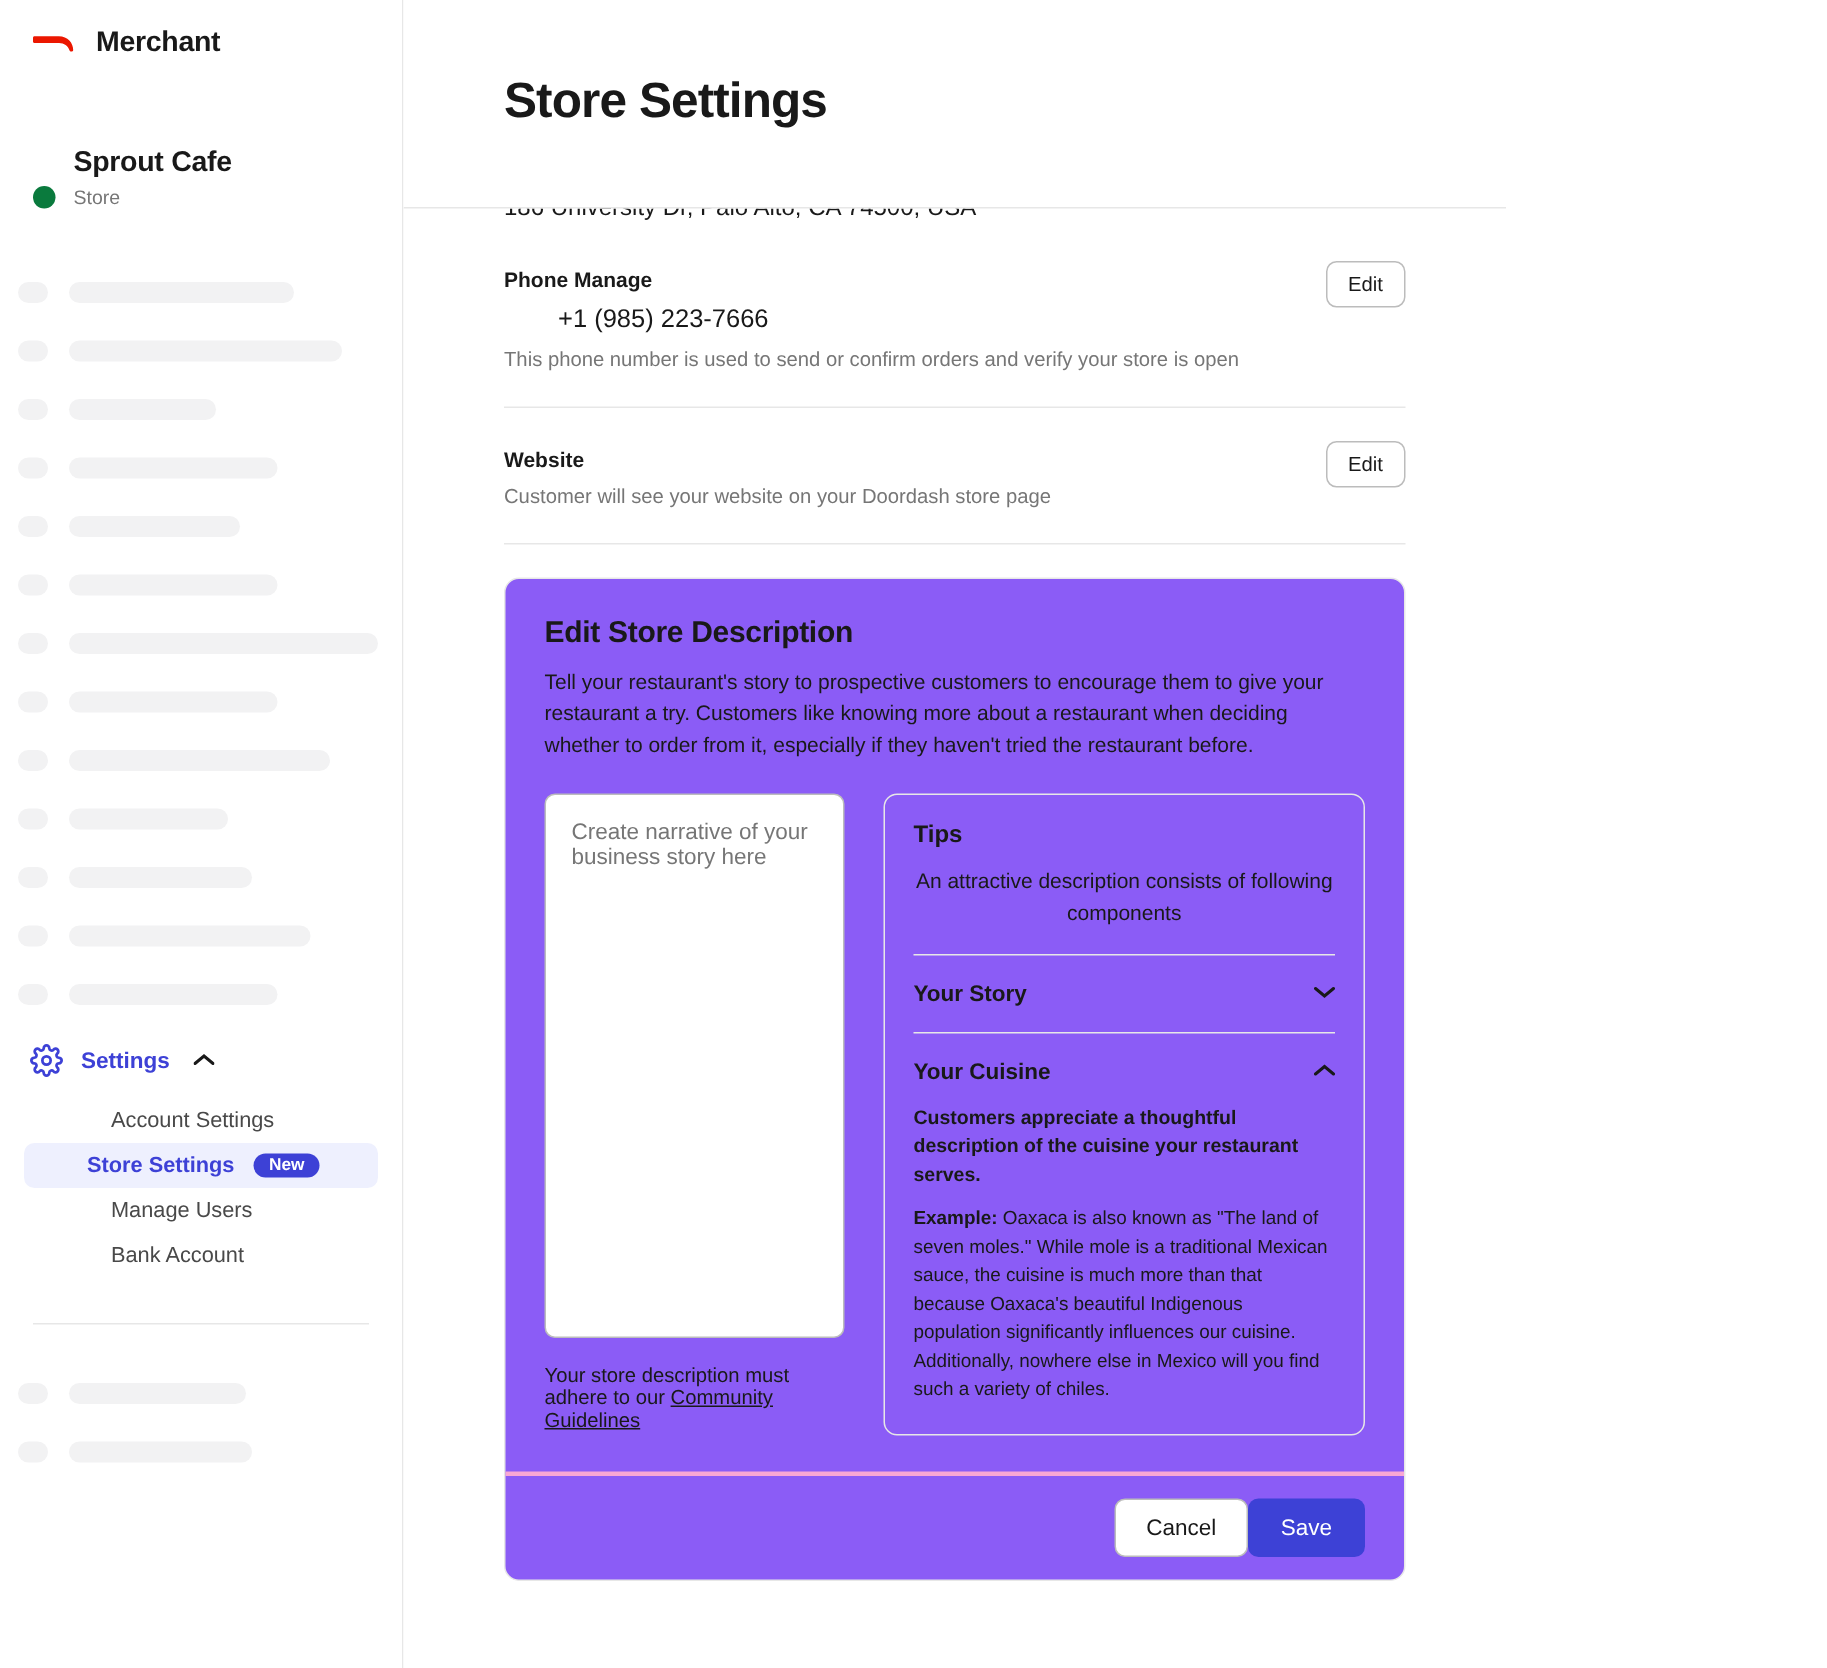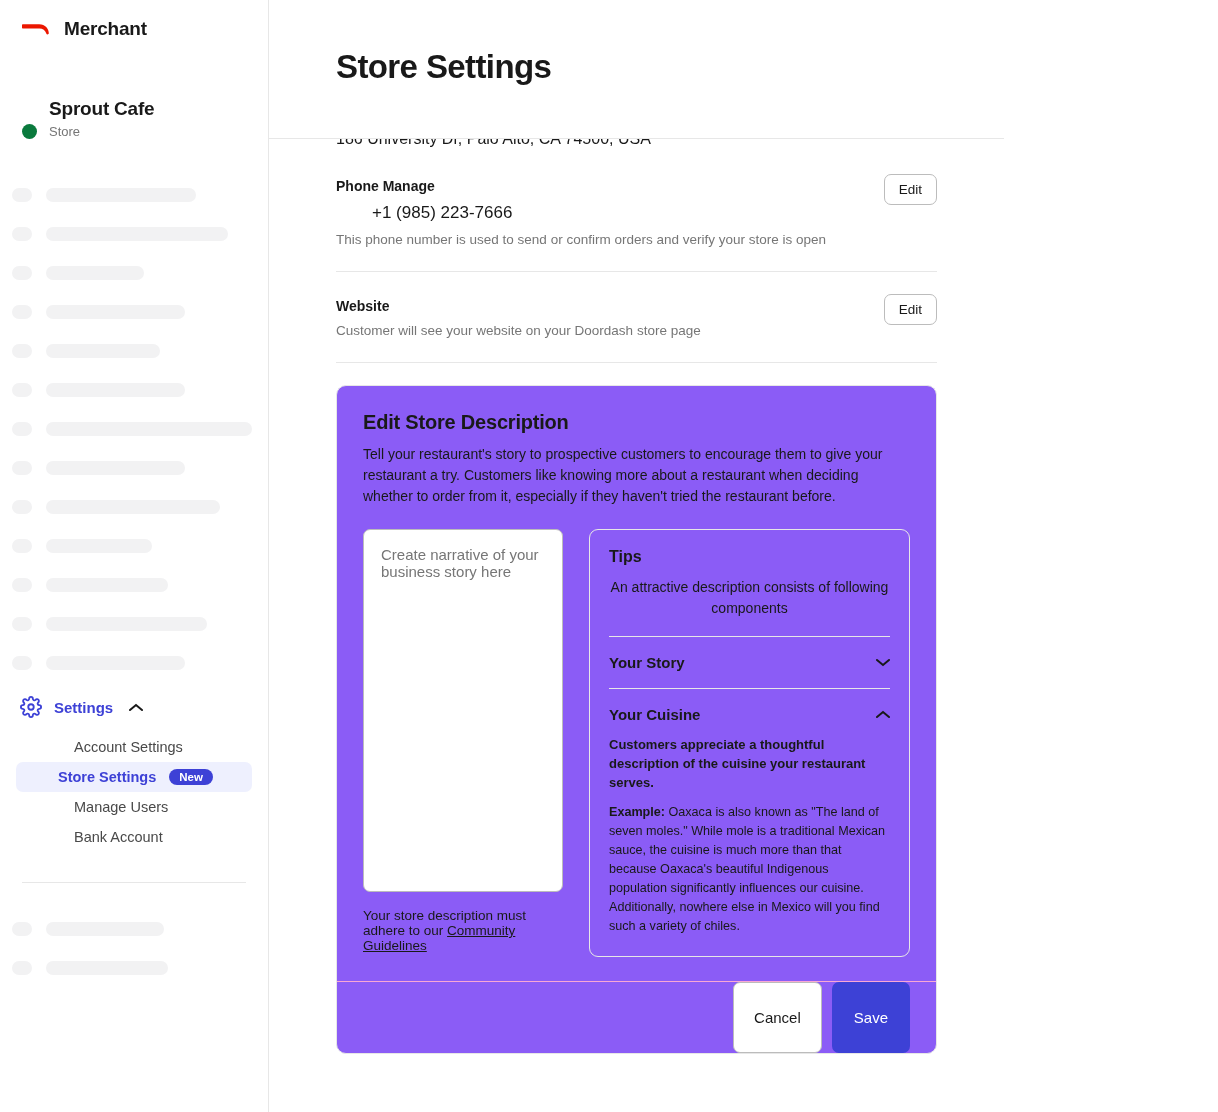--- a/index.html
+++ b/index.html
@@ -126,23 +126,23 @@
   .tips-sub { font-size: 14px; color: #191919; line-height: 21px; margin-top: 11px; text-align: center; }
   .accordion { border-top: 1px solid #e7e7e7; margin-top: 17px; padding-top: 16px;
                display: flex; align-items: center; justify-content: space-between; }
   .accordion-label { font-size: 15px; font-weight: bold; color: #191919; }
   .acc-body { margin-top: 12px; }
   .acc-strong { font-size: 13px; font-weight: bold; color: #191919; line-height: 19px; }
   .acc-text { font-size: 12.6px; color: #191919; line-height: 19px; margin-top: 11px; }
   .acc-text b { font-weight: bold; }
 
   .card-footer {
-    border-top: 1px solid #f9a8d4; margin-top: 24px;
-    height: 72px; display: flex; justify-content: flex-end;
-    gap: 10px; padding-right: 26px;
+    border-top: 3px solid #f9a8d4; margin-top: 24px;
+    height: 72px; display: flex; align-items: center; justify-content: flex-end;
+    gap: 0; padding-right: 26px;
   }
   .btn-cancel {
     border: 1px solid #bcbcbc; background: #fff; border-radius: 7px;
     padding: 10px 20px; font-size: 15px; color: #191919; cursor: pointer;
     font-family: "Liberation Sans", sans-serif;
   }
   .btn-save {
     border: none; background: #3d41d6; border-radius: 7px;
     padding: 11px 22px; font-size: 15px; color: #fff; cursor: pointer;
     font-family: "Liberation Sans", sans-serif;

